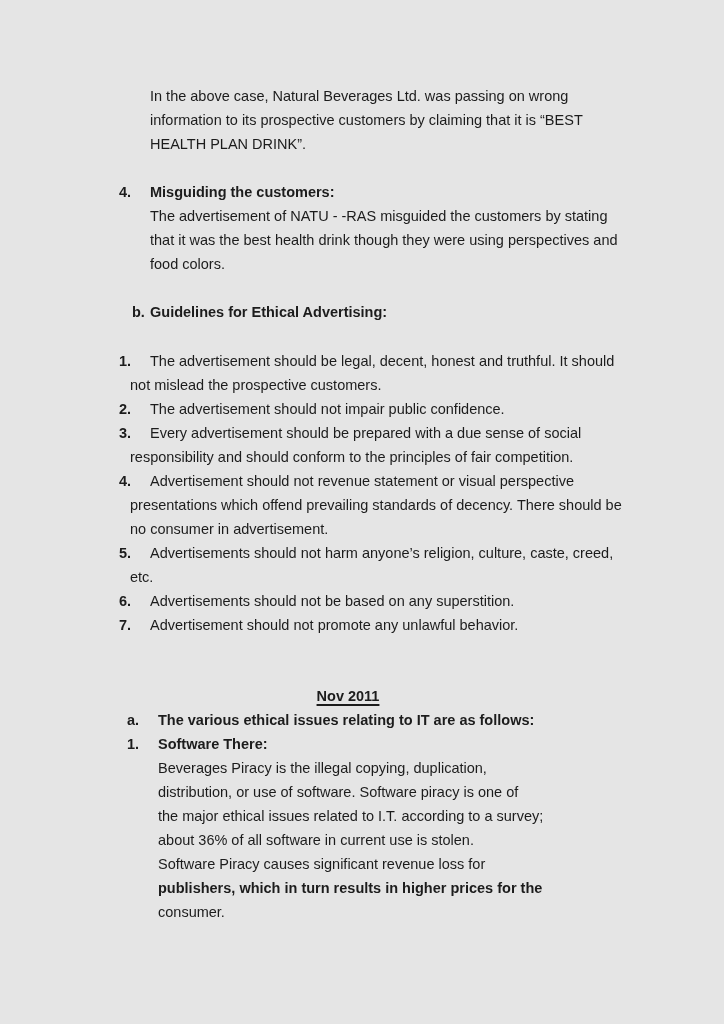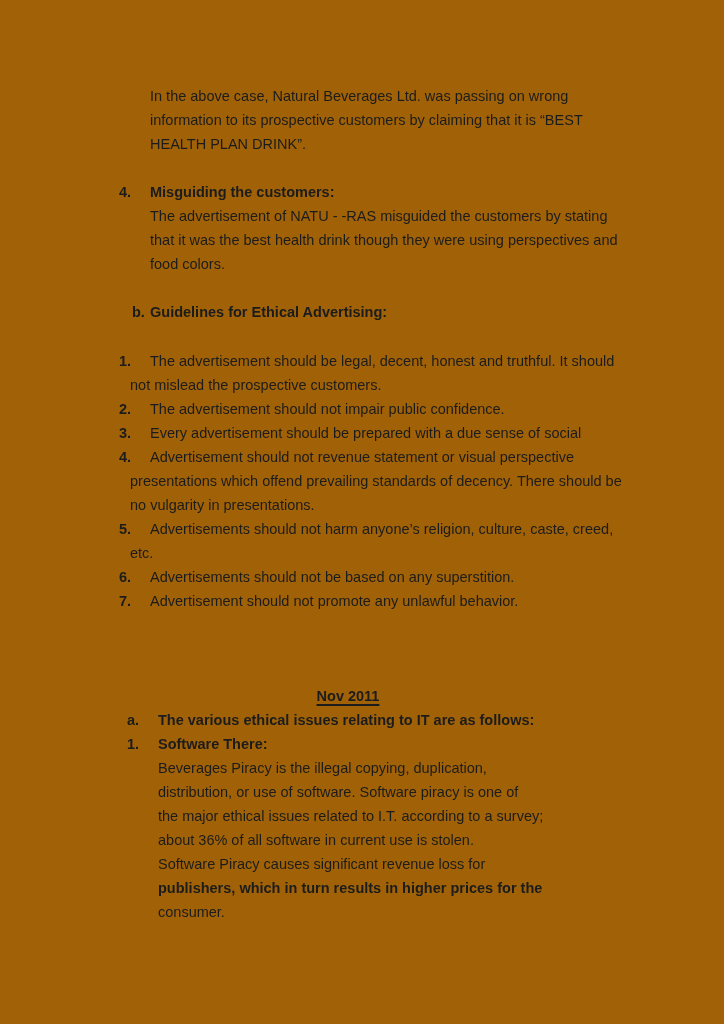--- a/index.html
+++ b/index.html
@@ -4,21 +4,21 @@
 <style>
   html, body {
     margin: 0;
     padding: 0;
     background: #ffffff;
   }
   #page {
     position: relative;
     width: 724px;
     height: 1024px;
-    background: #a16207;
+    background: #e5e5e5;
     overflow: hidden;
     font-family: "Liberation Sans", sans-serif;
     font-size: 14.5px;
     color: #1c1c1c;
   }
   .block { position: absolute; }
   .ln {
     position: relative;
     line-height: 24px;
     white-space: nowrap;
@@ -80,27 +80,28 @@
     </div>
 
     <div class="item">
       <span class="num">2.</span>
       <div class="ln">The advertisement should not impair public confidence.</div>
     </div>
 
     <div class="item">
       <span class="num">3.</span>
       <div class="ln">Every advertisement should be prepared with a due sense of social</div>
+      <div class="ln cont">responsibility and should conform to the principles of fair competition.</div>
     </div>
 
     <div class="item">
       <span class="num">4.</span>
       <div class="ln">Advertisement should not revenue statement or visual perspective</div>
       <div class="ln cont">presentations which offend prevailing standards of decency. There should be</div>
-      <div class="ln cont">no vulgarity in presentations.</div>
+      <div class="ln cont">no consumer in advertisement.</div>
     </div>
 
     <div class="item">
       <span class="num">5.</span>
       <div class="ln">Advertisements should not harm anyone’s religion, culture, caste, creed,</div>
       <div class="ln cont">etc.</div>
     </div>
 
     <div class="item">
       <span class="num">6.</span>

